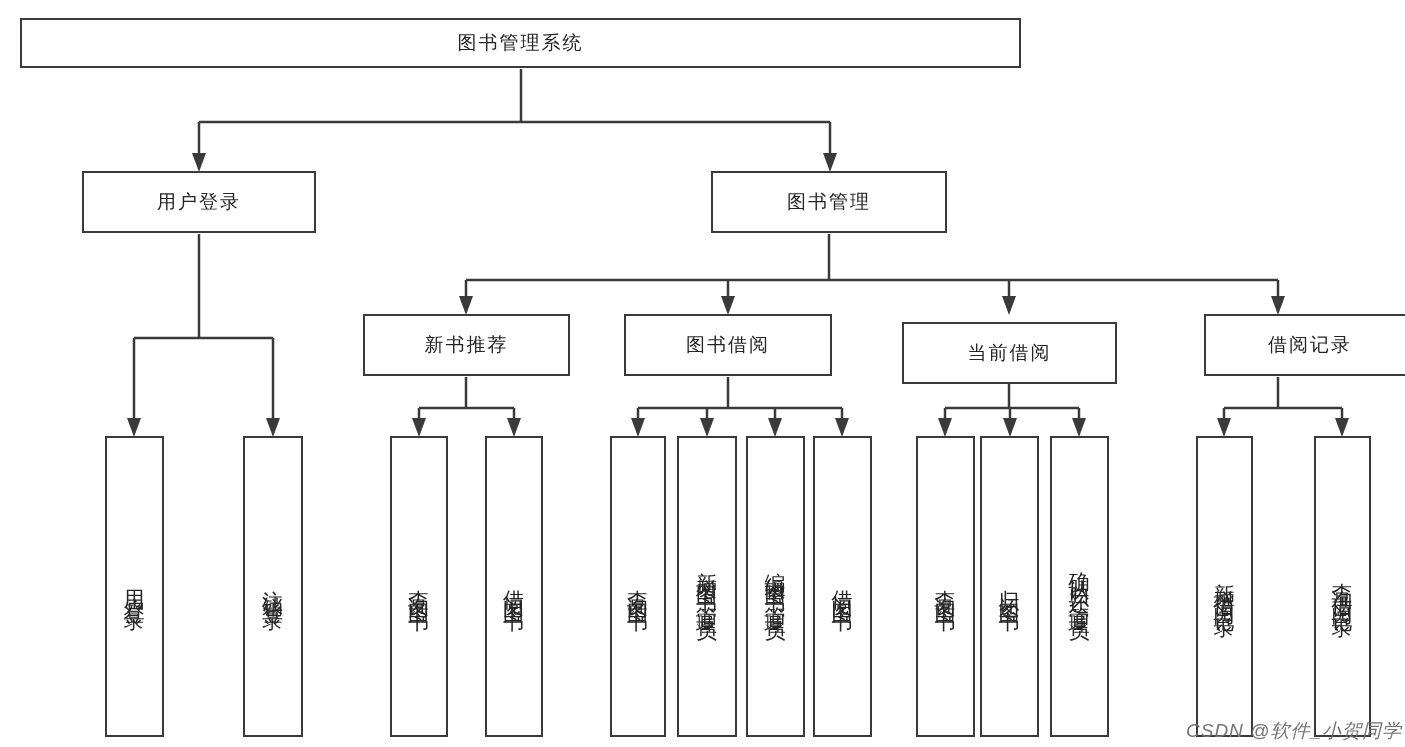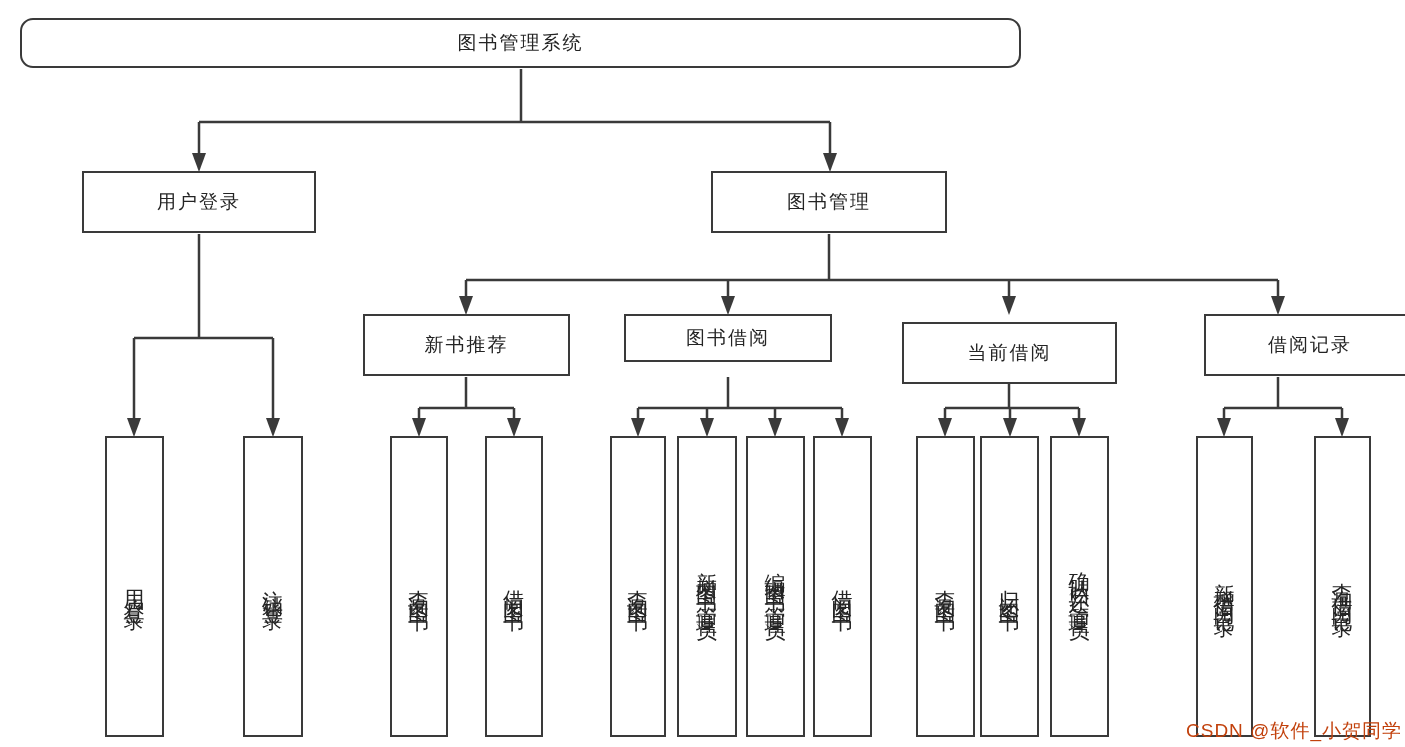--- a/index.html
+++ b/index.html
@@ -44,31 +44,32 @@
     text-orientation: mixed;
     letter-spacing: 7px;
     line-height: 1;
     white-space: nowrap;
   }
   .watermark {
     position: absolute;
     left: 1186px;
     top: 718px;
     font-size: 19px;
-    color: #c2410c;
+    color: #737373;
     letter-spacing: 1px;
     white-space: nowrap;
     z-index: 5;
+    font-style: italic;
   }
   
-  #n-root            { left: 20px;   top: 18px;  width: 1001px; height: 50px; border-radius: 13px; }
+  #n-root            { left: 20px;   top: 18px;  width: 1001px; height: 50px; }
   #n-user-login      { left: 82px;   top: 171px; width: 234px;  height: 62px; }
   #n-book-mgmt       { left: 711px;  top: 171px; width: 236px;  height: 62px; }
   #n-new-book-rec    { left: 363px;  top: 314px; width: 207px;  height: 62px; }
-  #n-book-borrow     { left: 624px;  top: 314px; width: 208px;  height: 48px; }
+  #n-book-borrow     { left: 624px;  top: 314px; width: 208px;  height: 62px; }
   #n-current-borrow  { left: 902px;  top: 314px; width: 215px;  height: 62px; margin-top: 8px; }
   #n-borrow-record   { left: 1204px; top: 314px; width: 212px;  height: 62px; }
   #n-leaf-user-login     { left: 105px;  top: 436px; width: 59px; height: 301px; }
   #n-leaf-logout         { left: 243px;  top: 436px; width: 60px; height: 301px; }
   #n-leaf-query-book-1   { left: 390px;  top: 436px; width: 58px; height: 301px; }
   #n-leaf-borrow-book-1  { left: 485px;  top: 436px; width: 58px; height: 301px; }
   #n-leaf-query-book-2   { left: 610px;  top: 436px; width: 56px; height: 301px; }
   #n-leaf-add-book       { left: 677px;  top: 436px; width: 60px; height: 301px; }
   #n-leaf-edit-book      { left: 746px;  top: 436px; width: 59px; height: 301px; }
   #n-leaf-borrow-book-2  { left: 813px;  top: 436px; width: 59px; height: 301px; }

